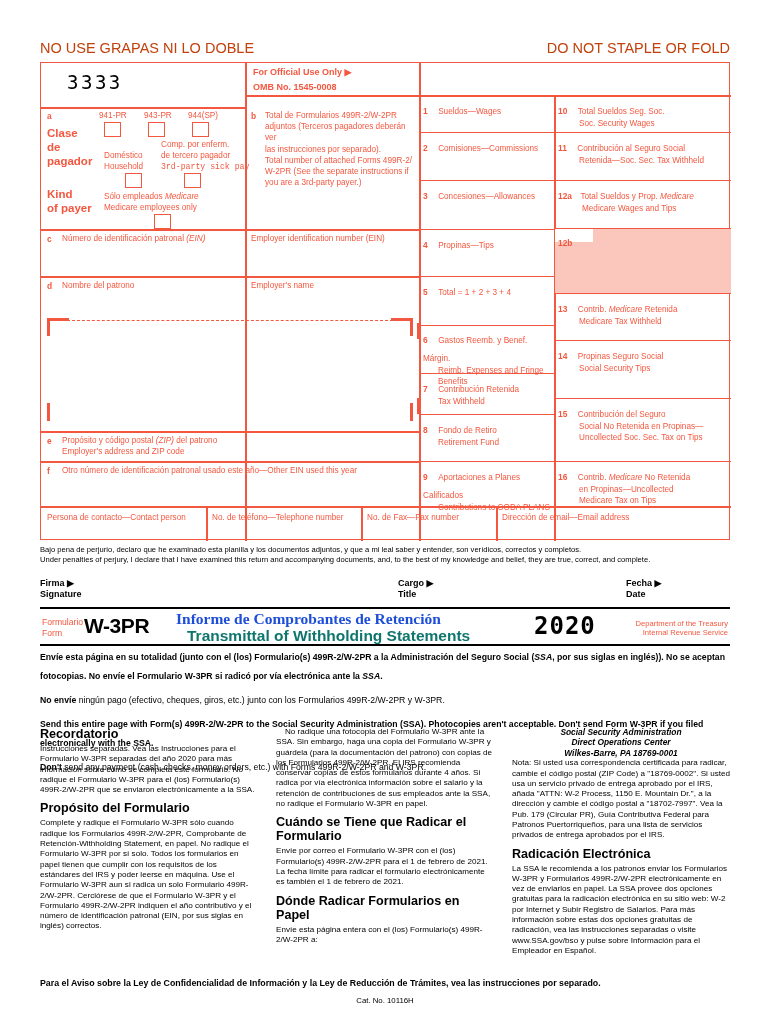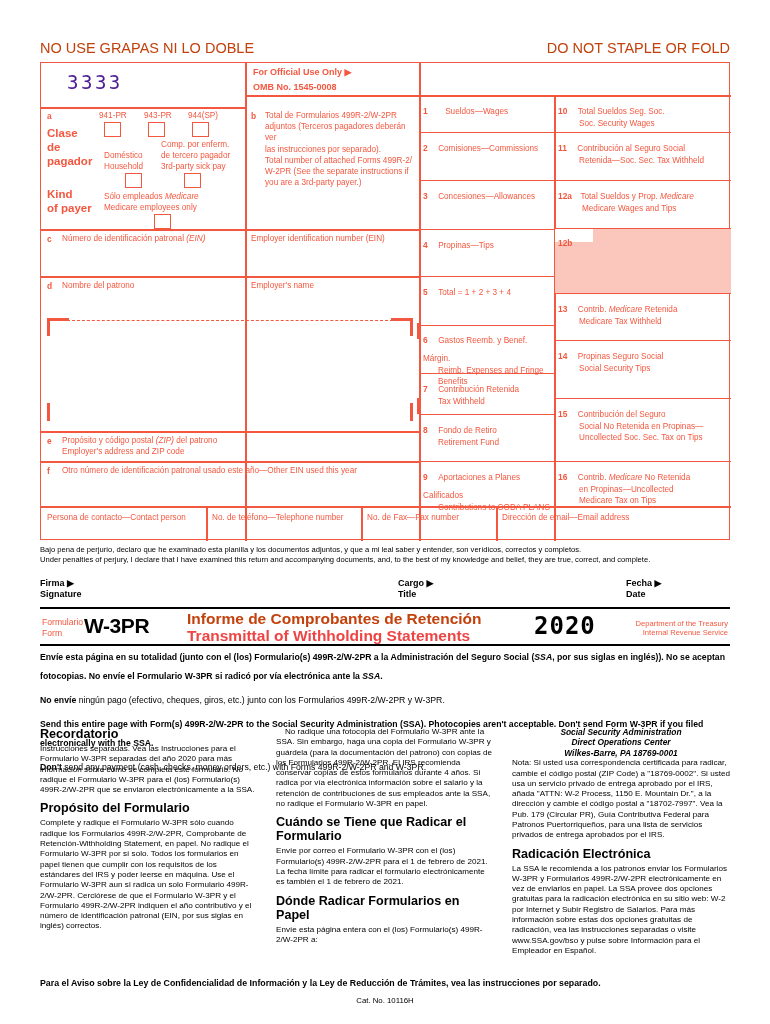--- a/index.html
+++ b/index.html
@@ -36,21 +36,21 @@
   .vline.thick { width: 1.6px; }
   .hline.thick { height: 1.6px; }
 
   .lbl { color: #f4573f; font-size: 8.2px; line-height: 11.2px; }
   .idx { color: #f4573f; font-weight: bold; font-size: 8.4px; }
   .bold { font-weight: bold; }
   .ital { font-style: italic; }
 
   .ocr {
     font-family: "DejaVu Sans Mono", monospace;
-    font-size: 19px; letter-spacing: 2.5px; color: #4c1d95;
+    font-size: 19px; letter-spacing: 2.5px; color: #000000;
   }
 
   .chk {
     position: absolute; width: 17px; height: 15px;
     border: 1.3px solid #f4573f; background: #fff;
   }
 
   
   .kp { color: #f4573f; font-weight: bold; font-size: 11.5px; line-height: 13.5px; }
 
@@ -72,22 +72,22 @@
   }
   .sigrow { position: absolute; left: 40px; top: 578px; width: 690px; height: 28px; }
   .sigrow .item { position: absolute; font-size: 9px; line-height: 11px; font-weight: bold; }
   .ruleTop { position: absolute; left: 40px; top: 607px; width: 690px; height: 1.6px; background: #000; }
   .ruleBot { position: absolute; left: 40px; top: 644px; width: 690px; height: 2.4px; background: #000; }
 
   
   .titleband { position: absolute; left: 40px; top: 609px; width: 690px; height: 35px; }
   .formlbl { position: absolute; left: 2px; top: 8px; color: #f4573f; font-size: 8.6px; line-height: 10.5px; }
   .formno { position: absolute; left: 44px; top: 5px; font-size: 21px; font-weight: bold; letter-spacing: -0.4px; }
-  .ttl1 { position: absolute; left: 147px; top: 1px; color: #c2410c; font-size: 15.5px; font-weight: bold; }
-  .ttl2 { position: absolute; left: 147px; top: 18px; color: #ef4444; font-size: 15.5px; font-weight: bold; text-align: center; }
+  .ttl1 { position: absolute; left: 136px; top: 1px; color: #1d4ed8; font-size: 15.5px; font-weight: bold; font-family: Liberation Serif, serif; }
+  .ttl2 { position: absolute; left: 147px; top: 18px; color: #0f766e; font-size: 15.5px; font-weight: bold; text-align: center; }
   .year {
     position: absolute; left: 494px; top: 3px;
     font-family: "DejaVu Sans Mono", monospace;
     font-size: 24px; font-weight: bold; letter-spacing: 1px;
   }
   .dept { position: absolute; right: 2px; top: 10px; text-align: right; color: #f4573f; font-size: 7.6px; line-height: 9.4px; }
 
   
   .notices { position: absolute; left: 40px; top: 648px; width: 690px; font-size: 8.7px; line-height: 19px; }
   .notices p { margin: 0 0 5px 0; }
@@ -144,21 +144,21 @@
     <div class="cell lbl" style="left:103px; top:47px;">943-PR</div>
     <div class="cell lbl" style="left:147px; top:47px;">944(SP)</div>
     <div class="chk" style="left:63px; top:59px;"></div>
     <div class="chk" style="left:107px; top:59px;"></div>
     <div class="chk" style="left:151px; top:59px;"></div>
 
     <div class="cell lbl" style="left:63px; top:87px;">Doméstico</div>
     <div class="cell lbl" style="left:63px; top:98px;">Household</div>
     <div class="cell lbl" style="left:120px; top:76px;">Comp. por enferm.</div>
     <div class="cell lbl" style="left:120px; top:87px;">de tercero pagador</div>
-    <div class="cell lbl" style="left:120px; top:98px;">3rd-party sick pay</div>
+    <div class="cell lbl" style="left:120px; top:98px;font-family:Liberation Mono, monospace;">3rd-party sick pay</div>
     <div class="chk" style="left:84px; top:110px;"></div>
     <div class="chk" style="left:143px; top:110px;"></div>
 
     <div class="cell lbl" style="left:63px; top:128px;"><span>Sólo empleados </span><span class="ital">Medicare</span></div>
     <div class="cell lbl" style="left:63px; top:139px;">Medicare employees only</div>
     <div class="chk" style="left:113px; top:151px;"></div>
 
     <div class="cell idx" style="left:210px; top:48px;">b</div>
     <div class="cell lbl" style="left:224px; top:47px; width:150px;">
       <div>Total de Formularios 499R-2/W-2PR</div>
@@ -220,21 +220,21 @@
     <div class="hline" style="left:378px; top:262px; width:135px;"></div>
     <div class="hline" style="left:378px; top:310px; width:135px;"></div>
     <div class="hline" style="left:378px; top:351px; width:135px;"></div>
     <div class="hline" style="left:378px; top:398px; width:135px;"></div>
 
     <div class="corner" style="left:376px; top:260px; width:3.6px; height:16px;"></div>
     <div class="corner" style="left:376px; top:335px; width:3.6px; height:16px;"></div>
 
     <div class="cell" style="left:382px; top:37px;">
       <span class="idx">1</span>
-      <span class="lbl" style="margin-left:13px;">Sueldos—Wages</span>
+      <span class="lbl" style="margin-left:6px;">Sueldos—Wages</span>
     </div>
     <div class="cell" style="left:382px; top:74px;">
       <span class="idx">2</span>
       <span class="lbl" style="margin-left:6px;">Comisiones—Commissions</span>
     </div>
     <div class="cell" style="left:382px; top:122px;">
       <span class="idx">3</span>
       <span class="lbl" style="margin-left:6px;">Concesiones—Allowances</span>
     </div>
     <div class="cell" style="left:382px; top:171px;">

